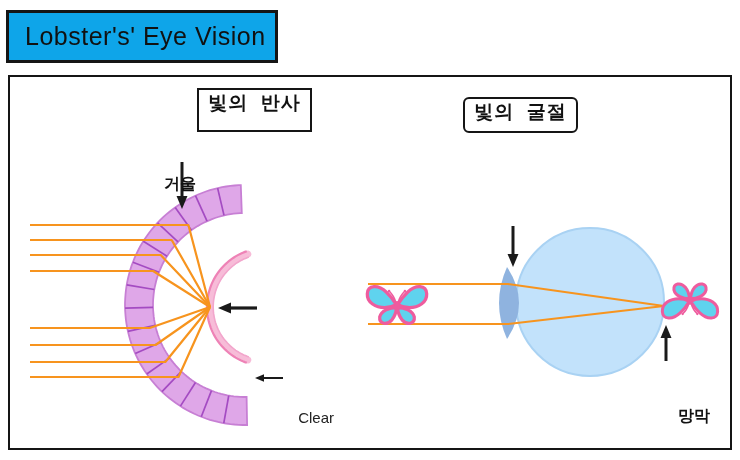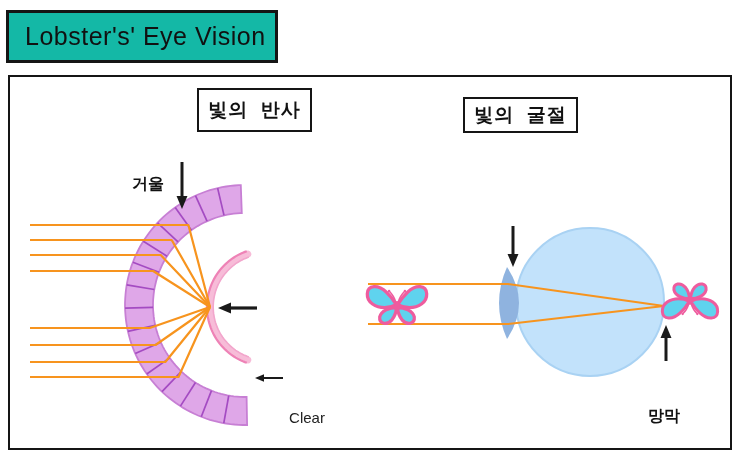--- a/index.html
+++ b/index.html
@@ -1,31 +1,31 @@
 <!DOCTYPE html>
 <html><head>
 <meta charset="utf-8">
 <style>
   html,body{margin:0;padding:0;background:#ffffff;}
   .page{position:relative;width:740px;height:460px;background:#ffffff;overflow:hidden;
         font-family:"Liberation Sans", sans-serif;color:#111;}
   .title-box{position:absolute;left:6px;top:10px;width:250px;height:47px;
-        border:3px solid #151515;background:#14b8a6;display:flex;align-items:center;
+        border:3px solid #151515;background:#0ea5e9;display:flex;align-items:center;
         padding-left:16px;font-size:25px;letter-spacing:.5px;font-weight:400;}
   .main-panel{position:absolute;left:8px;top:75px;width:720px;height:371px;
         border:2.5px solid #151515;background:#fff;}
   .diagram-svg{position:absolute;left:0;top:0;width:740px;height:460px;}
   .heading-box{position:absolute;border:2.5px solid #151515;background:#fff;
-        display:flex;align-items:center;justify-content:center;
+        display:flex;align-items:flex-start;justify-content:center;
         font-size:19px;font-weight:700;letter-spacing:1px;white-space:pre;}
   .hb-left{left:197px;top:88px;width:111px;height:40px;}
-  .hb-right{left:463px;top:97px;width:111px;height:32px;}
+  .hb-right{left:463px;top:97px;width:111px;height:32px;border-radius:6px;}
   .label{position:absolute;text-align:center;font-weight:700;font-size:16px;
         line-height:19px;color:#111;white-space:pre;}
-  .label .line{display:block;}
+  .label .line{display:block;text-align:right;}
   .lbl-mirror{left:100px;top:136px;width:96px;}
   .lbl-retina-left{left:250px;top:293px;width:86px;}
   .lbl-clear{left:280px;top:370px;width:54px;font-weight:400;font-size:15px;color:#222;}
   .lbl-cornea{left:432px;top:183px;width:110px;text-align:left;}
   .lbl-retina-right{left:618px;top:367px;width:92px;line-height:19.5px;}
 </style>
 </head>
 <body>
 
 <div class="page">

